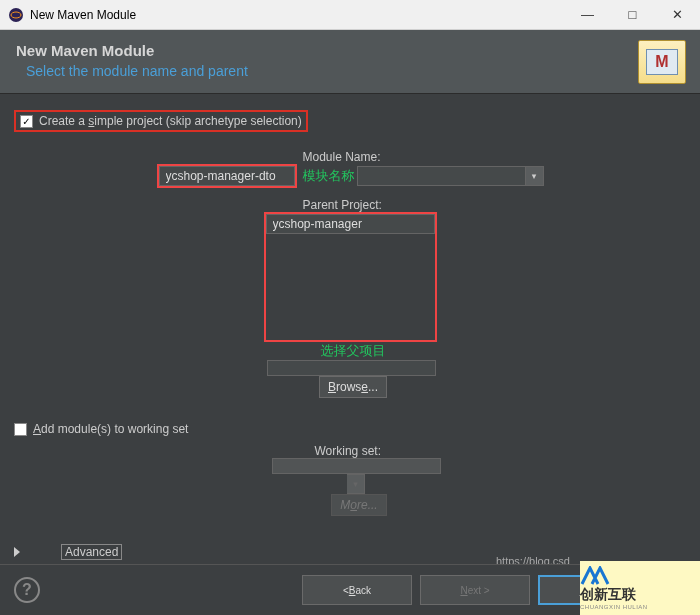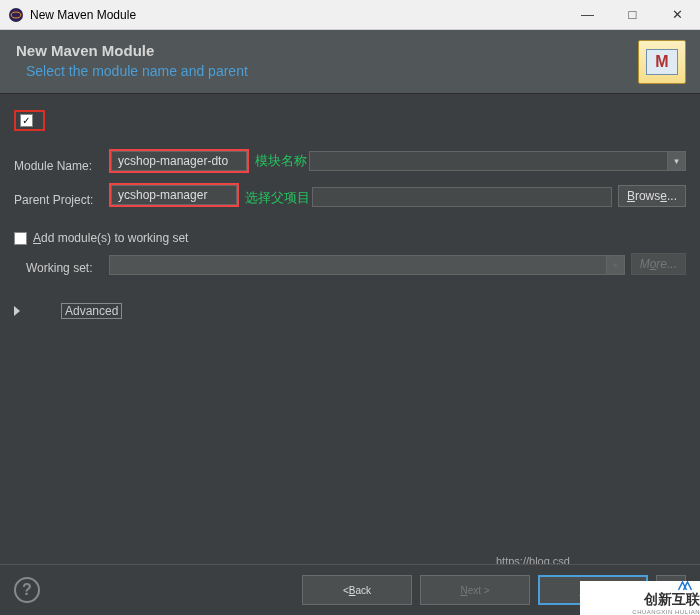--- a/index.html
+++ b/index.html
@@ -21,41 +21,41 @@
 
 
 .content { padding: 16px 14px; color: #bbb; font-size: 12px; }
 
 .row { display: flex; align-items: center; margin-bottom: 8px; }
 .checkbox { width: 13px; height: 13px; background: #fff; border: 1px solid #888; margin-right: 6px; display:flex; align-items:center; justify-content:center; font-size:10px; color:#000; }
 .check-label { color: #ccc; }
 .underline { text-decoration: underline; }
 .annot-text { color: #22c55e; font-size: 13px; margin-left: 6px; white-space: nowrap; }
 
-.form-row { display: flex; align-items: flex-end; margin-bottom: 10px; }
+.form-row { display: flex; align-items: center; margin-bottom: 10px; flex-direction: column; }
 .form-label { width: 95px; color: #ccc; }
 .text-input { flex: 1; height: 20px; background: #45494a; border: 1px solid #646464; color: #ddd; padding: 0 6px; font-size: 12px; }
 .dropdown-btn { width: 18px; height: 20px; background: #5a5d5e; border: 1px solid #646464; border-left:none; display:flex; align-items:center; justify-content:center; color:#ccc; font-size:9px; }
 .btn-small { height: 22px; padding: 0 8px; background: #4c4f50; border: 1px solid #6a6a6a; color: #ddd; font-size: 12px; margin-left: 6px; display:flex; align-items:center; }
 .btn-small.disabled { color: #777; border-color:#555;font-style:italic; }
 
 .adv-row { display:flex; align-items:center; margin-top:8px; }
 .tri { display:inline-block; width:0; height:0; border-top:5px solid transparent; border-bottom:5px solid transparent; border-left:6px solid #ccc; margin-right:4px; }
 .adv-label { border:1px solid #888; padding:0 3px; color:#ccc;margin-left:37px; }
 
 
 .bottom { position: absolute; bottom: 0; left: 0; right: 0; border-top: 1px solid #555; padding: 10px 14px; display: flex; align-items: center; background:#3c3f41; }
 .help-icon { width: 26px; height: 26px; border: 2px solid #888; border-radius: 50%; display:flex; align-items:center; justify-content:center; color:#888; font-size:16px; font-weight:bold; }
 .btn-group { margin-left: auto; display:flex; gap:8px; }
 .wiz-btn { width: 110px; height: 30px; border: 1px solid #6a6a6a; background: #4c4f50; color: #ddd; font-size: 10px; display:flex; align-items:center; justify-content:center; }
 .wiz-btn.disabled { color:#777; }
 .wiz-btn.default { border: 2px solid #4a9fd8; }
 
 
-.watermark { position:absolute; right:0; bottom:0; width:120px; height:34px; background:#ffffff; display:flex; flex-direction:column; align-items:flex-end; justify-content:center; font-size:9px; color:#888; }
+.watermark { position:absolute; right:0; bottom:0; width:120px; height:54px; background:#fef9c3; display:flex; flex-direction:column; align-items:flex-start; justify-content:center; font-size:9px; color:#888; }
 .watermark-big { font-size:14px; color:#333; font-weight:bold; }
 .watermark-url { position:absolute; right: 130px; bottom: 48px; color:#a8a8a8; font-size:11px; }
 
 .red-wrap { border: 2px solid #d93025; display:inline-flex; align-items:center; }
 .input-red-wrap { border: 2px solid #ef4444; display:flex; flex:0 0 140px; }
 .input-red-wrap .text-input { width:100%; }
 
 .module-name-row .text-input { flex:1; }
 .module-input-container { display:flex; flex:1; align-items:center; }
 </style>
@@ -82,20 +82,23 @@
     <div class="header-icon-inner">M</div>
   </div>
 </div>
 
 <div class="content">
 
   
   <span class="red-wrap">
     <div class="row" style="margin-bottom:0; padding:2px 4px;">
       <div class="checkbox">✓</div>
+      <span class="check-label">
+        <span>Create a </span><span class="underline">s</span><span>imple project (skip archetype selection)</span>
+      </span>
     </div>
   </span>
 
   <div style="height:18px;"></div>
 
   
   <div class="form-row module-name-row">
     <div class="form-label">Module Name:</div>
     <div class="module-input-container">
       <div class="input-red-wrap">

